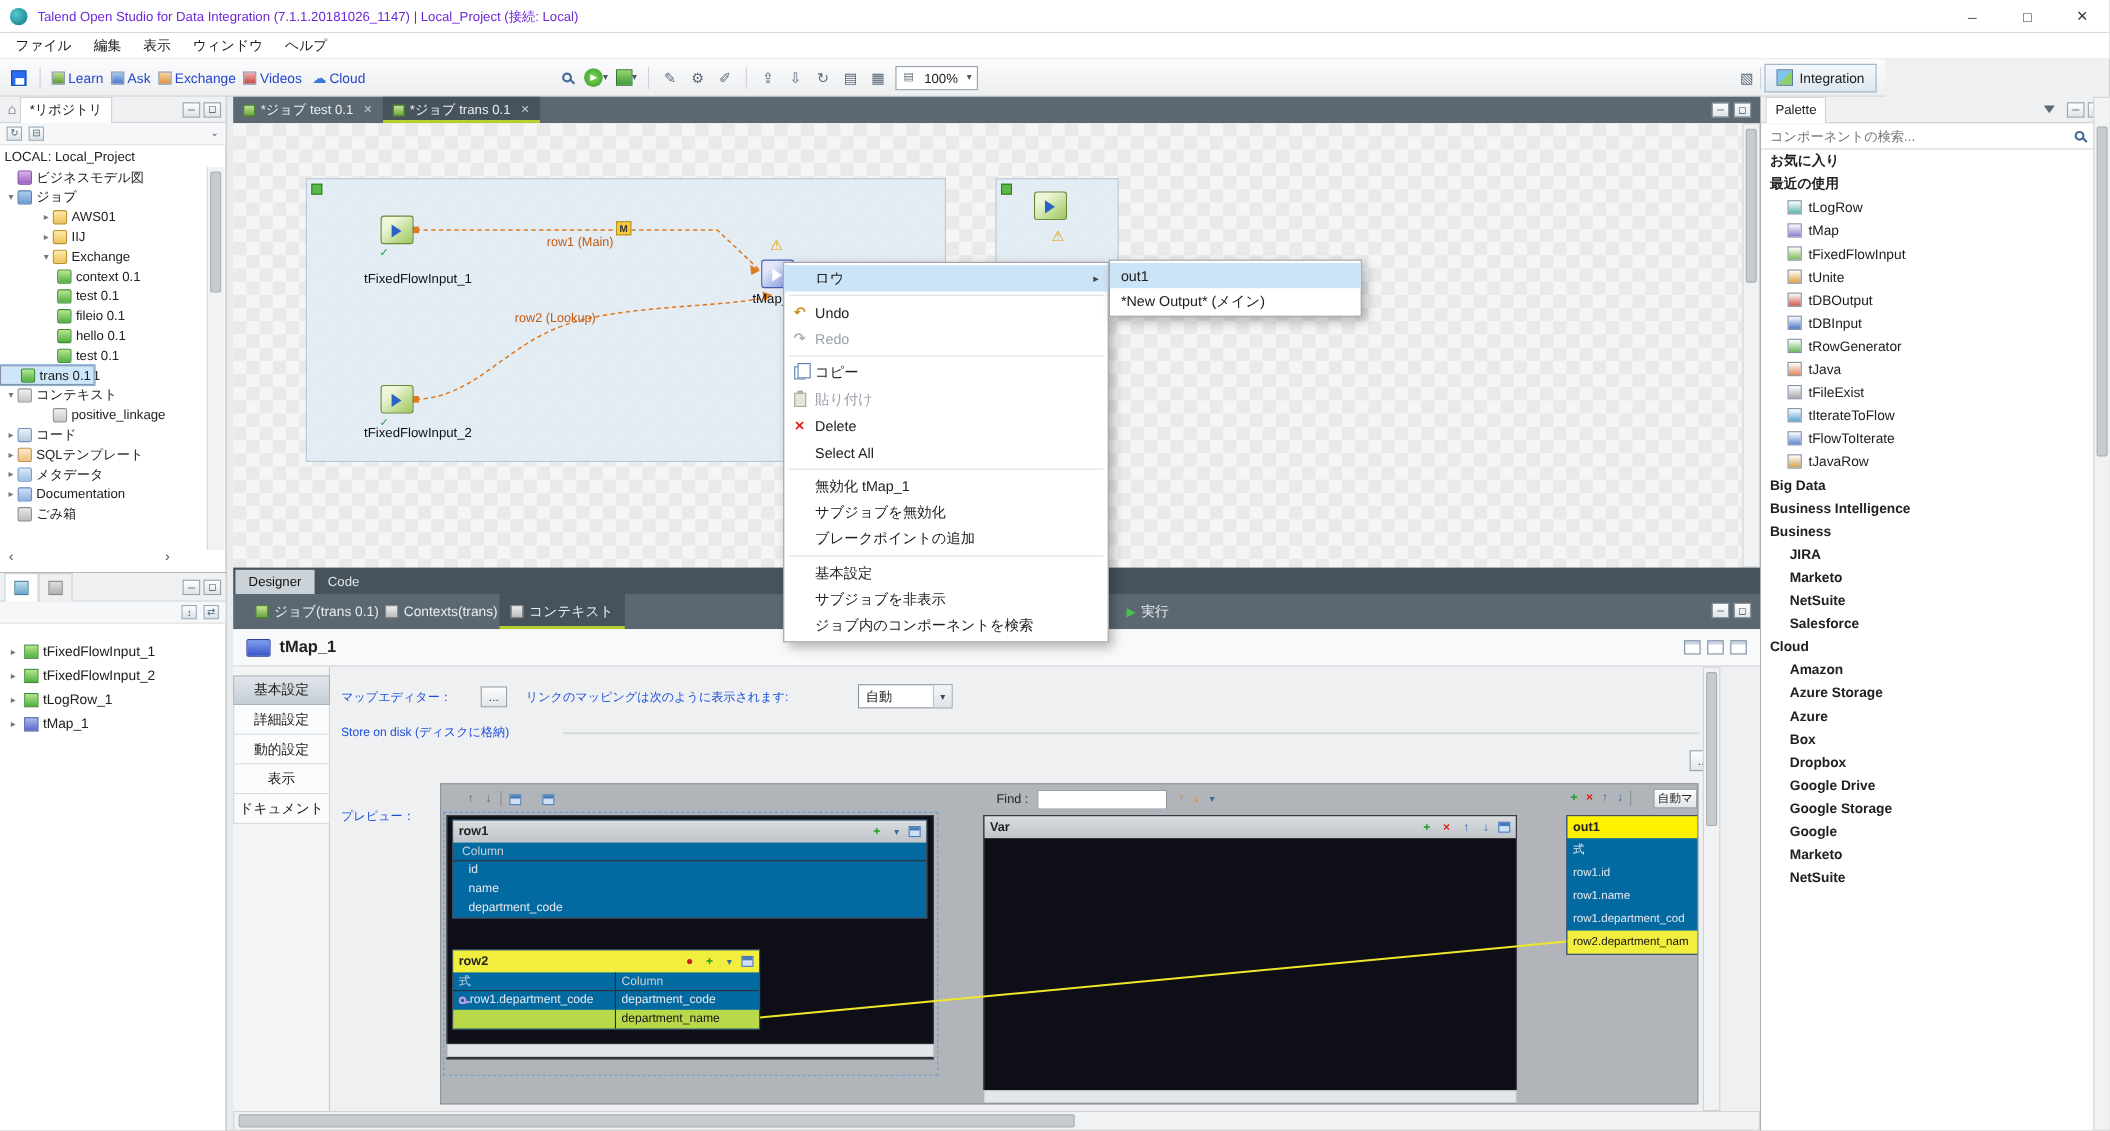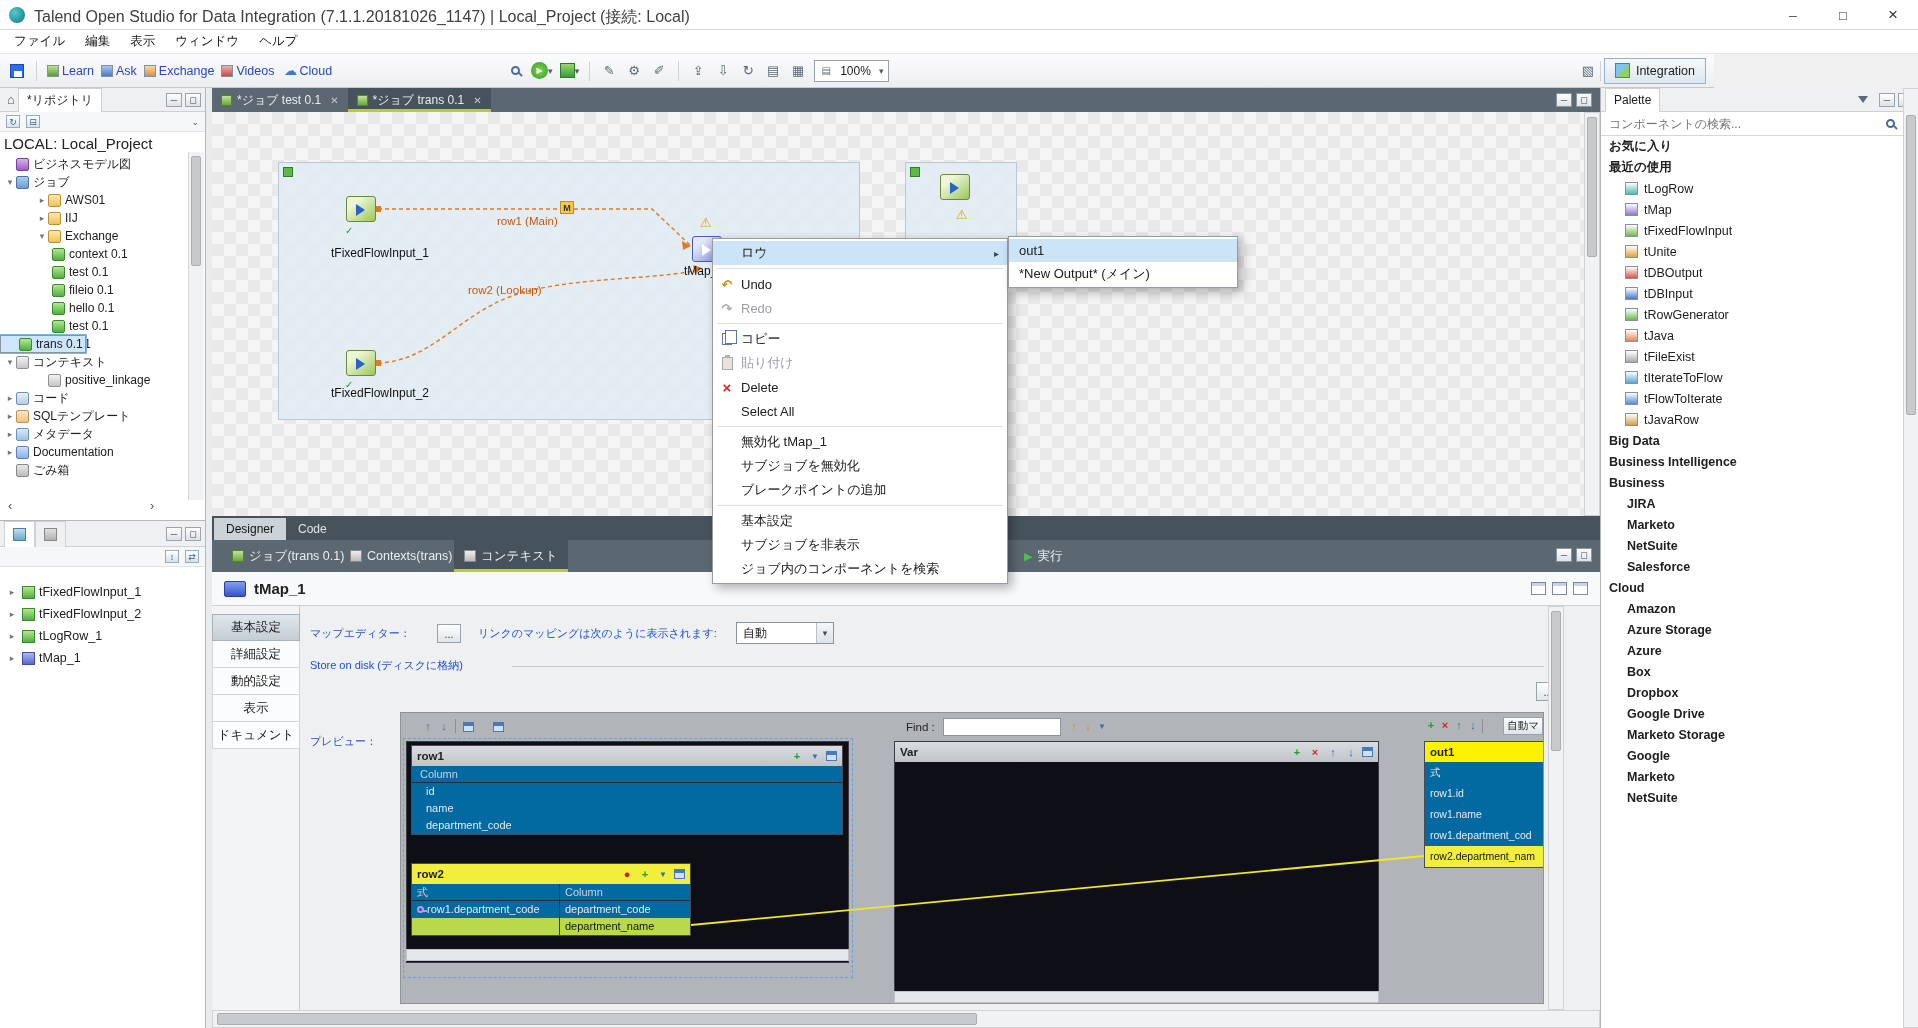--- a/index.html
+++ b/index.html
@@ -5,21 +5,21 @@
 *{margin:0;padding:0;box-sizing:border-box}
 body{margin:0;background:#777}
 .app{position:relative;width:1918px;height:1028px;overflow:hidden;background:#f0f0f0;
   font-family:"Liberation Sans","DejaVu Sans",sans-serif;font-size:12px;color:#202020}
 .abs{position:absolute}
 .flex{display:flex;align-items:center}
 
 
 #titlebar{left:0;top:0;width:1918px;height:30px;background:#fff;border-bottom:1px solid #d8d8d8}
 .logo{left:9px;top:7px;width:16px;height:16px;border-radius:50%;background:radial-gradient(circle at 35% 35%,#56c8ce,#0d7583)}
-.title-text{left:34px;top:7px;font-size:16px;color:#404040;white-space:nowrap}
+.title-text{left:34px;top:7px;font-size:12px;color:#6d28d9;white-space:nowrap}
 .wbtn{top:0;width:50px;height:29px;display:flex;align-items:center;justify-content:center;color:#333;font-size:14px}
 .i-min::before{content:"─";font-size:11px}
 .i-max::before{content:"□";font-size:13px}
 .i-close::before{content:"×";font-size:17px}
 
 
 #menubar{left:0;top:30px;width:1918px;height:24px;background:#fff;border-bottom:1px solid #e4e4e4;display:flex;align-items:center;padding-left:4px}
 .menu-item{padding:3px 10px;font-size:12.5px}
 
 
@@ -42,21 +42,21 @@
 .persp-ic{width:15px;height:15px;background:linear-gradient(135deg,#7ec4f0 50%,#8fd06a 50%);border:1px solid #5a7a9a}
 
 
 #repo{left:0;top:88px;width:206px;height:432px;background:#fff;border-right:1px solid #b4b8bc}
 .phead{height:24px;background:#eef0f2;border-bottom:1px solid #cdd1d5;display:flex;align-items:center;padding:0 4px}
 .ptab{height:24px;display:flex;align-items:center;gap:5px;background:#fff;border:1px solid #cdd1d5;border-bottom:none;padding:0 8px;font-size:12px}
 .pmini{width:16px;height:14px;border:1px solid #9aa4ae;background:linear-gradient(#fff,#dde2e6);display:inline-flex;align-items:center;justify-content:center;font-size:9px;color:#445;margin-left:3px}
 .i-home::before{content:"⌂";font-size:13px;color:#556}
 .rtoolrow{height:20px;background:#f6f7f8;border-bottom:1px solid #e0e2e4;display:flex;align-items:center;padding:0 6px;gap:6px}
 .sic{width:14px;height:13px;border:1px solid #9ab;background:linear-gradient(#fff,#d8e2ea);display:inline-flex;align-items:center;justify-content:center;font-size:9px;color:#467}
-.projlabel{padding:3px 4px;font-size:15px;color:#222}
+.projlabel{padding:3px 4px;font-size:12px;color:#222}
 .trow{display:flex;align-items:center;height:18px;white-space:nowrap;padding-right:2px}
 .texp{width:12px;flex:none;font-size:9px;color:#777;text-align:center}
 .texp.open::before{content:"▾"}
 .texp.closed::before{content:"▸"}
 .d0{padding-left:4px}.d1{padding-left:36px}.d2{padding-left:40px}
 .trow.sel{background:#cde6fa;outline:1px solid #84b6e4}
 .ric{width:13px;height:13px;margin-right:4px;flex:none;border-radius:2px}
 .ric-model{background:linear-gradient(#d7b3ea,#9b5fc0);border:1px solid #7a3fa0}
 .ric-jobfolder{background:linear-gradient(#aecdf0,#6d9cd0);border:1px solid #4a74a8}
 .ric-folder{background:linear-gradient(#ffe9a8,#edc25c);border:1px solid #bd9030}
@@ -562,21 +562,21 @@
   <div class="abs" id="stabs-col"></div>
   <span class="abs stab first active" style="top:614px">基本設定</span>
   <span class="abs stab" style="top:641px">詳細設定</span>
   <span class="abs stab" style="top:668px">動的設定</span>
   <span class="abs stab" style="top:695px">表示</span>
   <span class="abs stab" style="top:722px">ドキュメント</span>
 
   <span class="clabel" style="left:310px;top:626px">マップエディター：</span>
   <span class="sbtn" style="left:437px;top:624px;width:24px;height:19px">...</span>
   <span class="clabel" style="left:478px;top:626px">リンクのマッピングは次のように表示されます:</span>
-  <span class="sel" style="left:736px;top:622px;width:98px;height:22px">
+  <span class="sel" style="left:780px;top:622px;width:86px;height:22px">
     <span>自動</span>
     <span class="chevbox">▾</span>
   </span>
   <span class="clabel" style="left:310px;top:658px">Store on disk (ディスクに格納)</span>
   <span class="hline" style="left:512px;top:666px;width:1032px"></span>
   <span class="sbtn" style="left:1536px;top:682px;width:24px;height:19px">...</span>
   <span class="clabel" style="left:310px;top:734px">プレビュー：</span>
 
   <div class="abs" id="preview">
     
@@ -790,21 +790,21 @@
       <div class="pal-row pal-sh">
           <span>Box</span>
         </div>
       <div class="pal-row pal-sh">
           <span>Dropbox</span>
         </div>
       <div class="pal-row pal-sh">
           <span>Google Drive</span>
         </div>
       <div class="pal-row pal-sh">
-          <span>Marketo Storage</span>
+          <span>Google Storage</span>
         </div>
       <div class="pal-row pal-sh">
           <span>Google</span>
         </div>
       <div class="pal-row pal-sh">
           <span>Marketo</span>
         </div>
       <div class="pal-row pal-sh">
           <span>NetSuite</span>
         </div>

